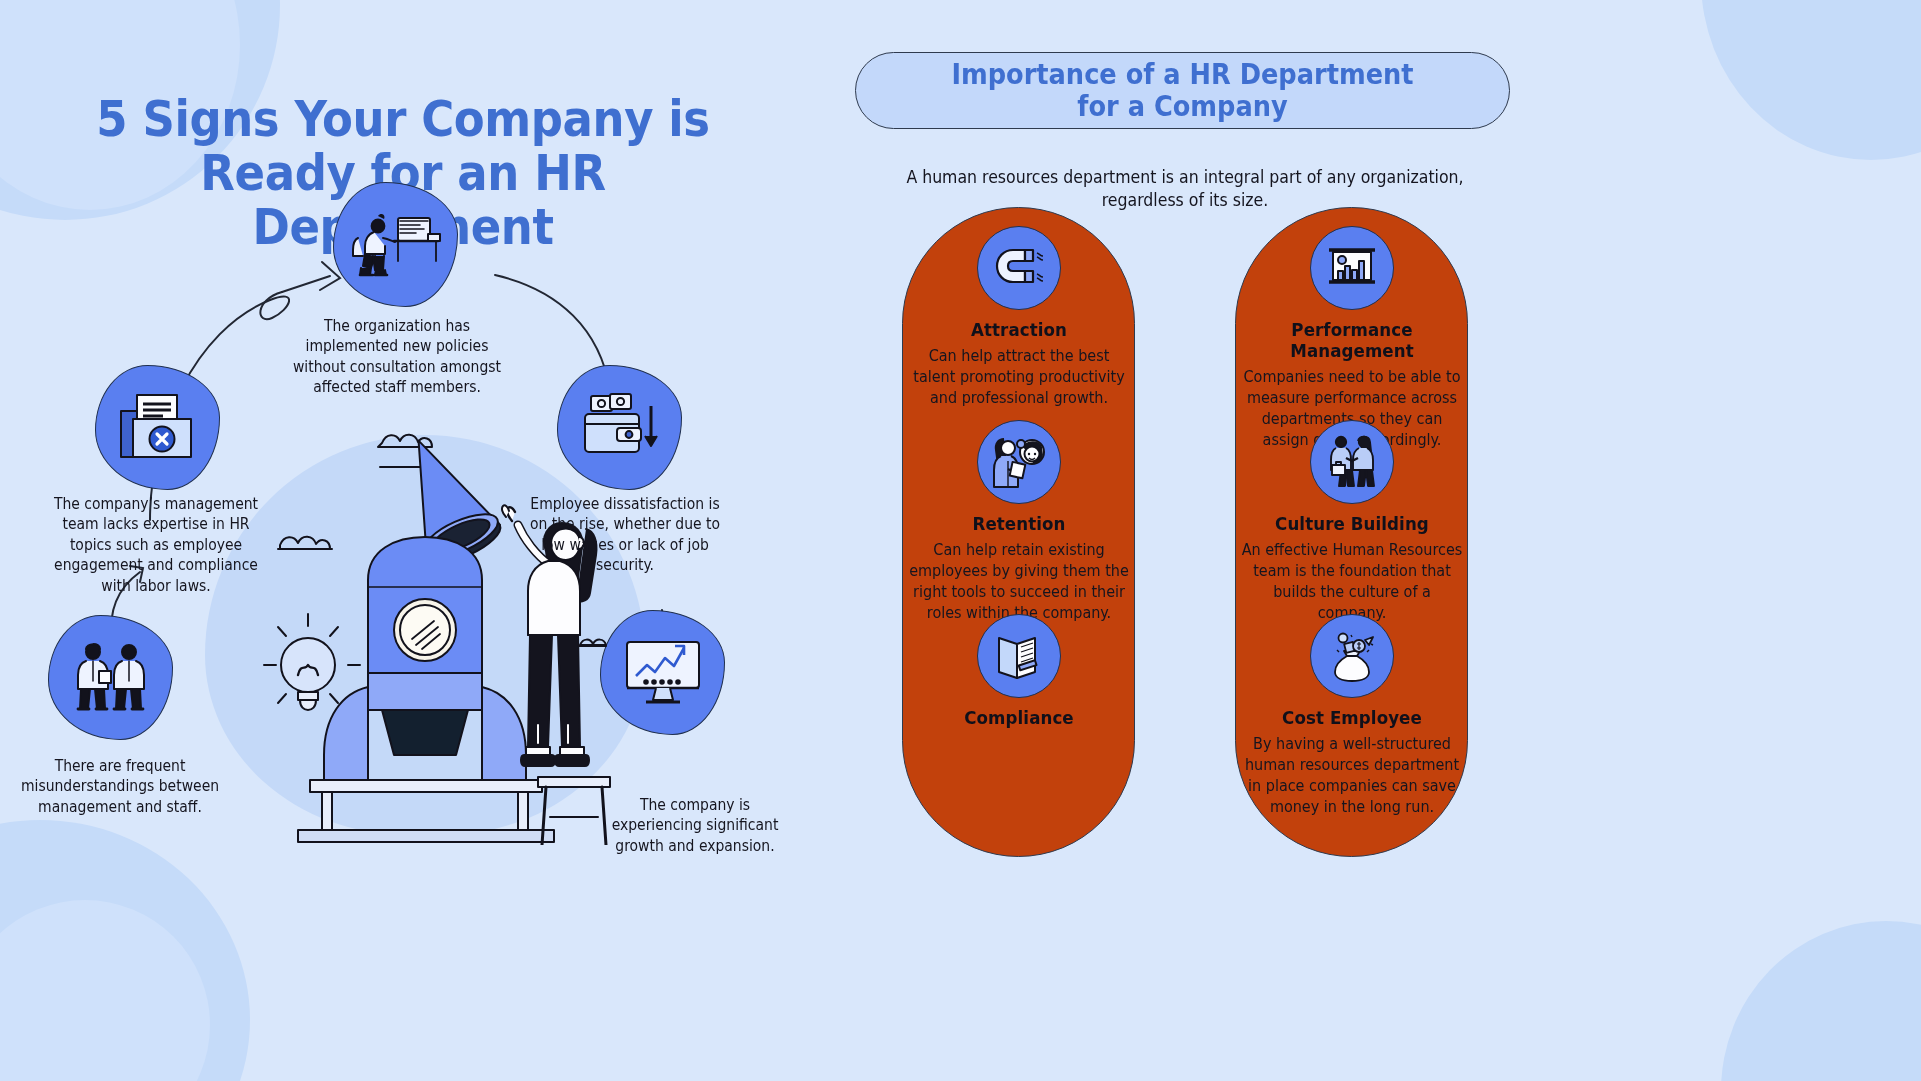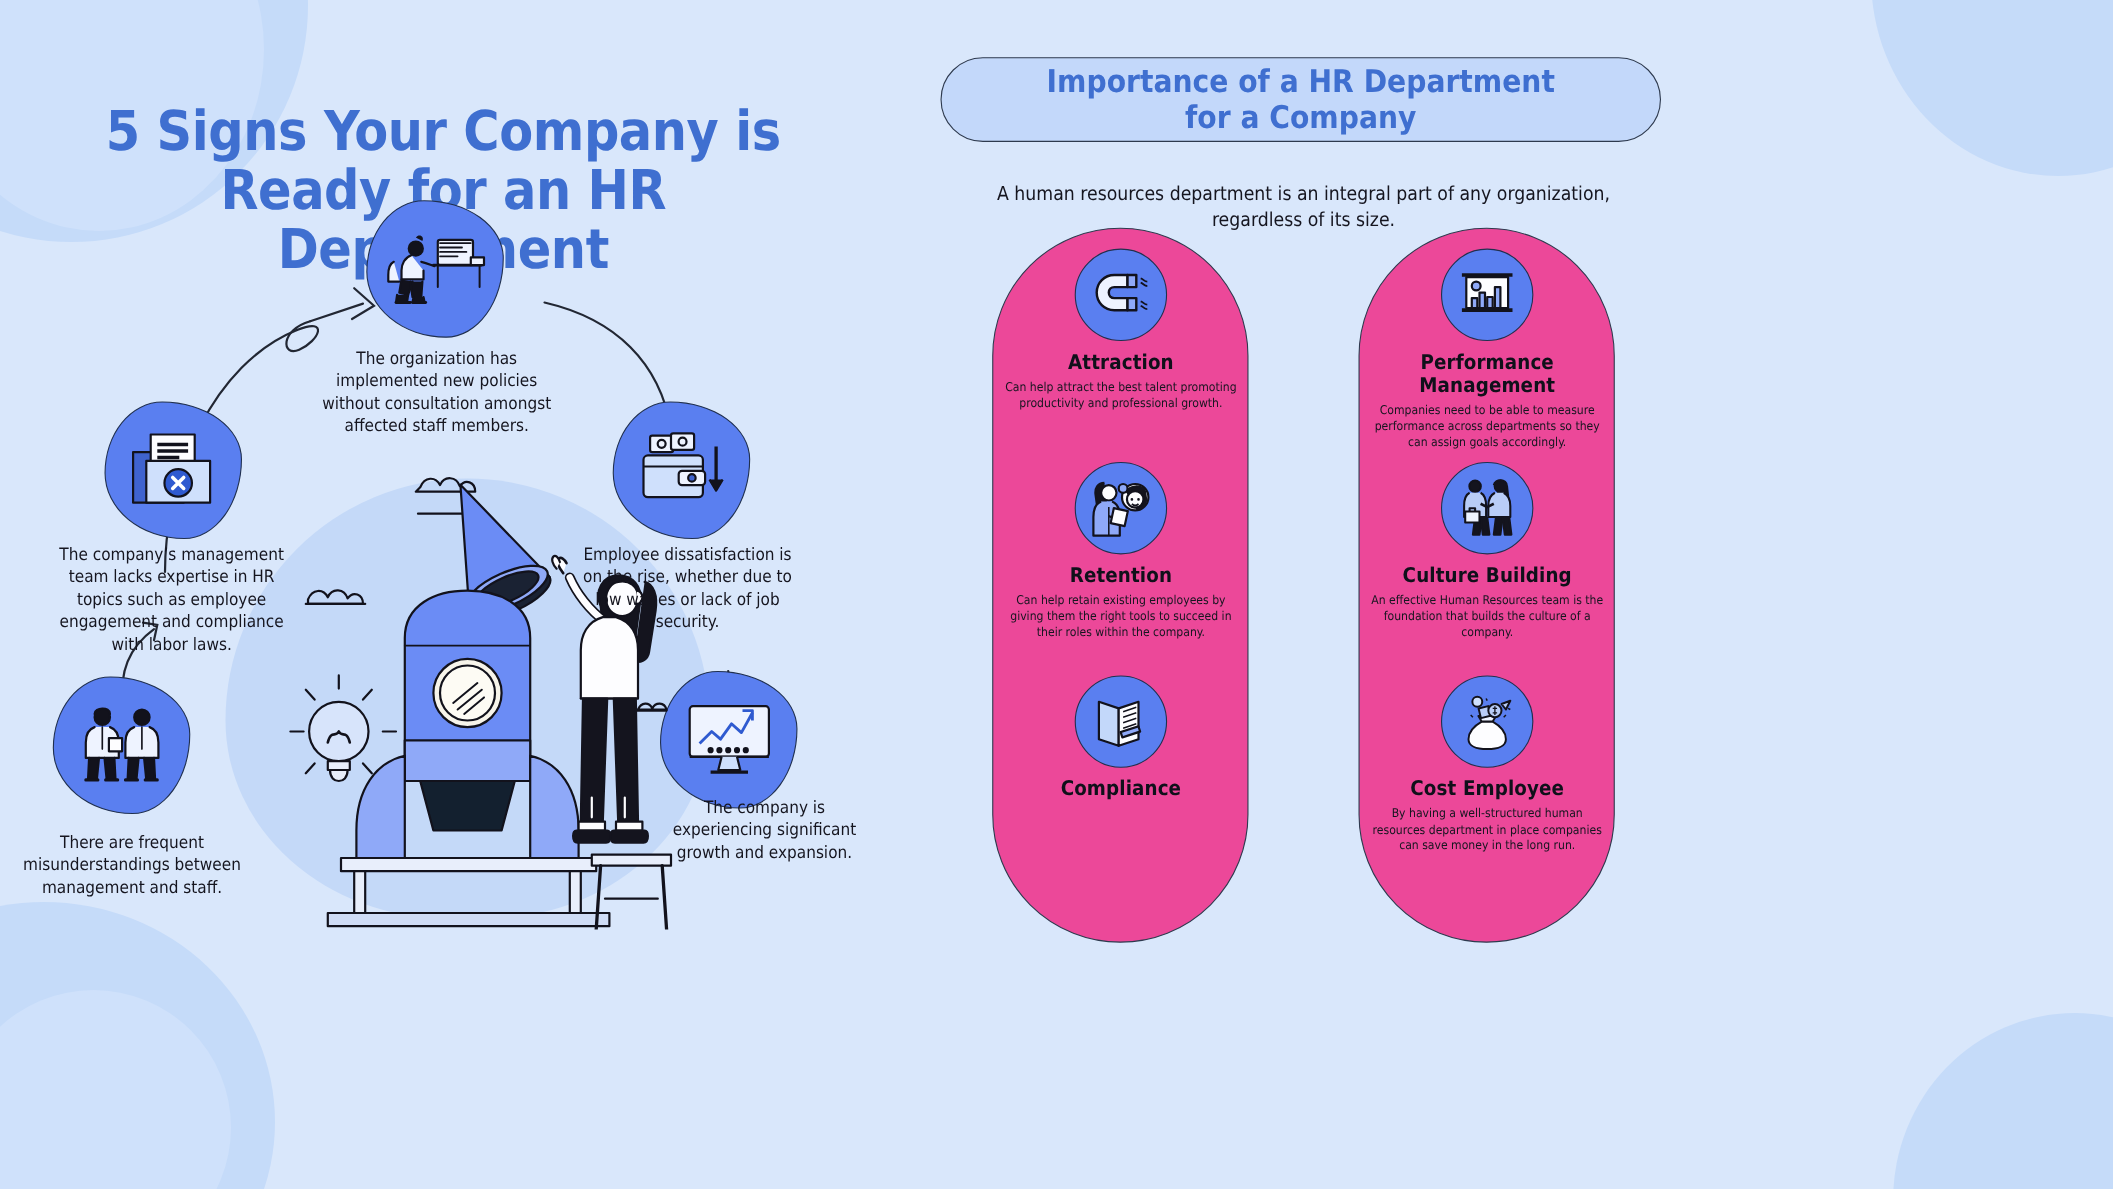--- a/index.html
+++ b/index.html
@@ -54,21 +54,21 @@
 
   .cap{
     position:absolute;text-align:center;
     font-family:"DejaVu Sans Condensed","Liberation Sans Narrow","Liberation Sans",sans-serif;
     font-size:15.5px;line-height:1.33;color:#15151f;
   }
   .cap-top{left:283px;top:300px;width:228px;}
   .cap-left{left:46px;top:478px;width:220px;}
   .cap-bottomleft{left:20px;top:740px;width:200px;}
   .cap-right{left:525px;top:478px;width:200px;}
-  .cap-bottomright{left:600px;top:708px;width:190px;}
+  .cap-bottomright{left:600px;top:779px;width:190px;}
 
   .arrows{position:absolute;left:0;top:0;width:845px;height:1081px;pointer-events:none;}
 
   
   .rocket{position:absolute;left:250px;top:425px;width:380px;height:420px;}
 
   
   .right-panel{position:absolute;left:845px;top:0;width:1076px;height:1081px;margin-top:15px;}
   .hdr-pill{
     position:absolute;left:10px;top:37px;width:655px;height:77px;
@@ -81,42 +81,42 @@
     text-align:center;white-space:pre-line;
   }
   .sub-lead{
     position:absolute;left:35px;top:133px;width:610px;text-align:center;
     font-family:"DejaVu Sans Condensed","Liberation Sans Narrow","Liberation Sans",sans-serif;
     font-size:17.5px;line-height:1.35;color:#15151f;white-space:pre-line;
   }
 
   .capsule{
     position:absolute;top:192px;width:233px;height:650px;
-    background:#ec4899;border:1.3px solid #2e3a4e;
+    background:#c2410c;border:1.3px solid #2e3a4e;
     border-radius:117px 117px 117px 117px;
     box-sizing:border-box;
   }
   .capsule.col1{left:57px;}
   .capsule.col2{left:390px;padding-left:37px;}
 
   .feature{position:absolute;width:250px;left:-9px;text-align:center;}
   .feature .ico{
     width:84px;height:84px;margin:0 auto 9px;border-radius:50%;
     background:#5a7ff0;border:1.6px solid #20304f;
     display:flex;align-items:center;justify-content:center;box-sizing:border-box;
   }
   .feature h3{
     margin:0 0 5px;
     font-family:"DejaVu Sans Condensed","Liberation Sans Narrow","Liberation Sans",sans-serif;
     font-weight:700;font-size:18.5px;color:#10101a;letter-spacing:0.1px;
   }
   .feature p{
     margin:0 auto;width:222px;
     font-family:"DejaVu Sans Condensed","Liberation Sans Narrow","Liberation Sans",sans-serif;
-    font-size:11px;line-height:1.32;color:#15151f;
+    font-size:16px;line-height:1.32;color:#15151f;
   }
   .f-r1{top:18px;}
   .f-r2{top:212px;}
   .f-r3{top:406px;}
 </style>
 </head>
 <body>
 
 <div class="stage">
 

